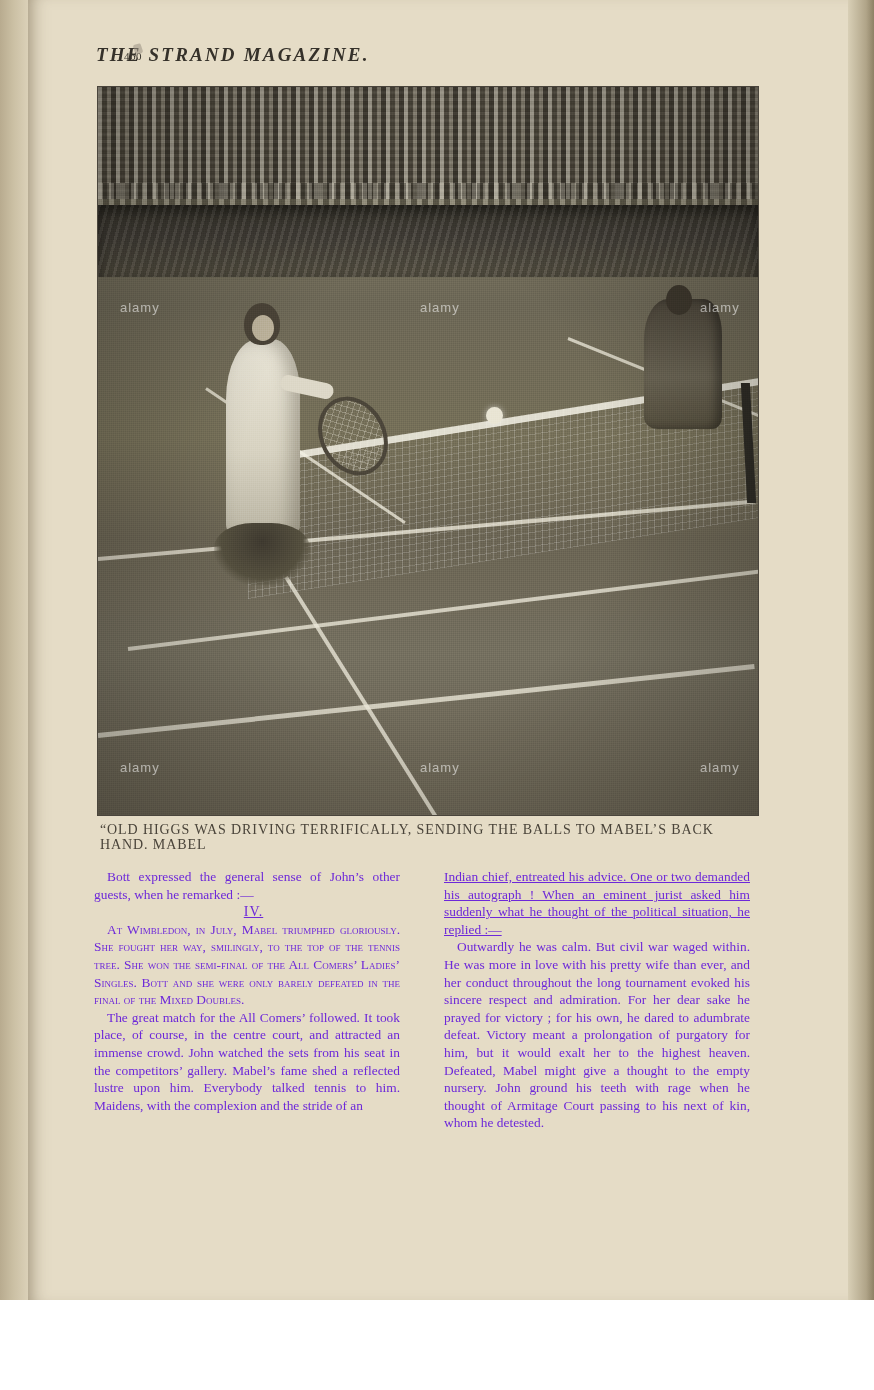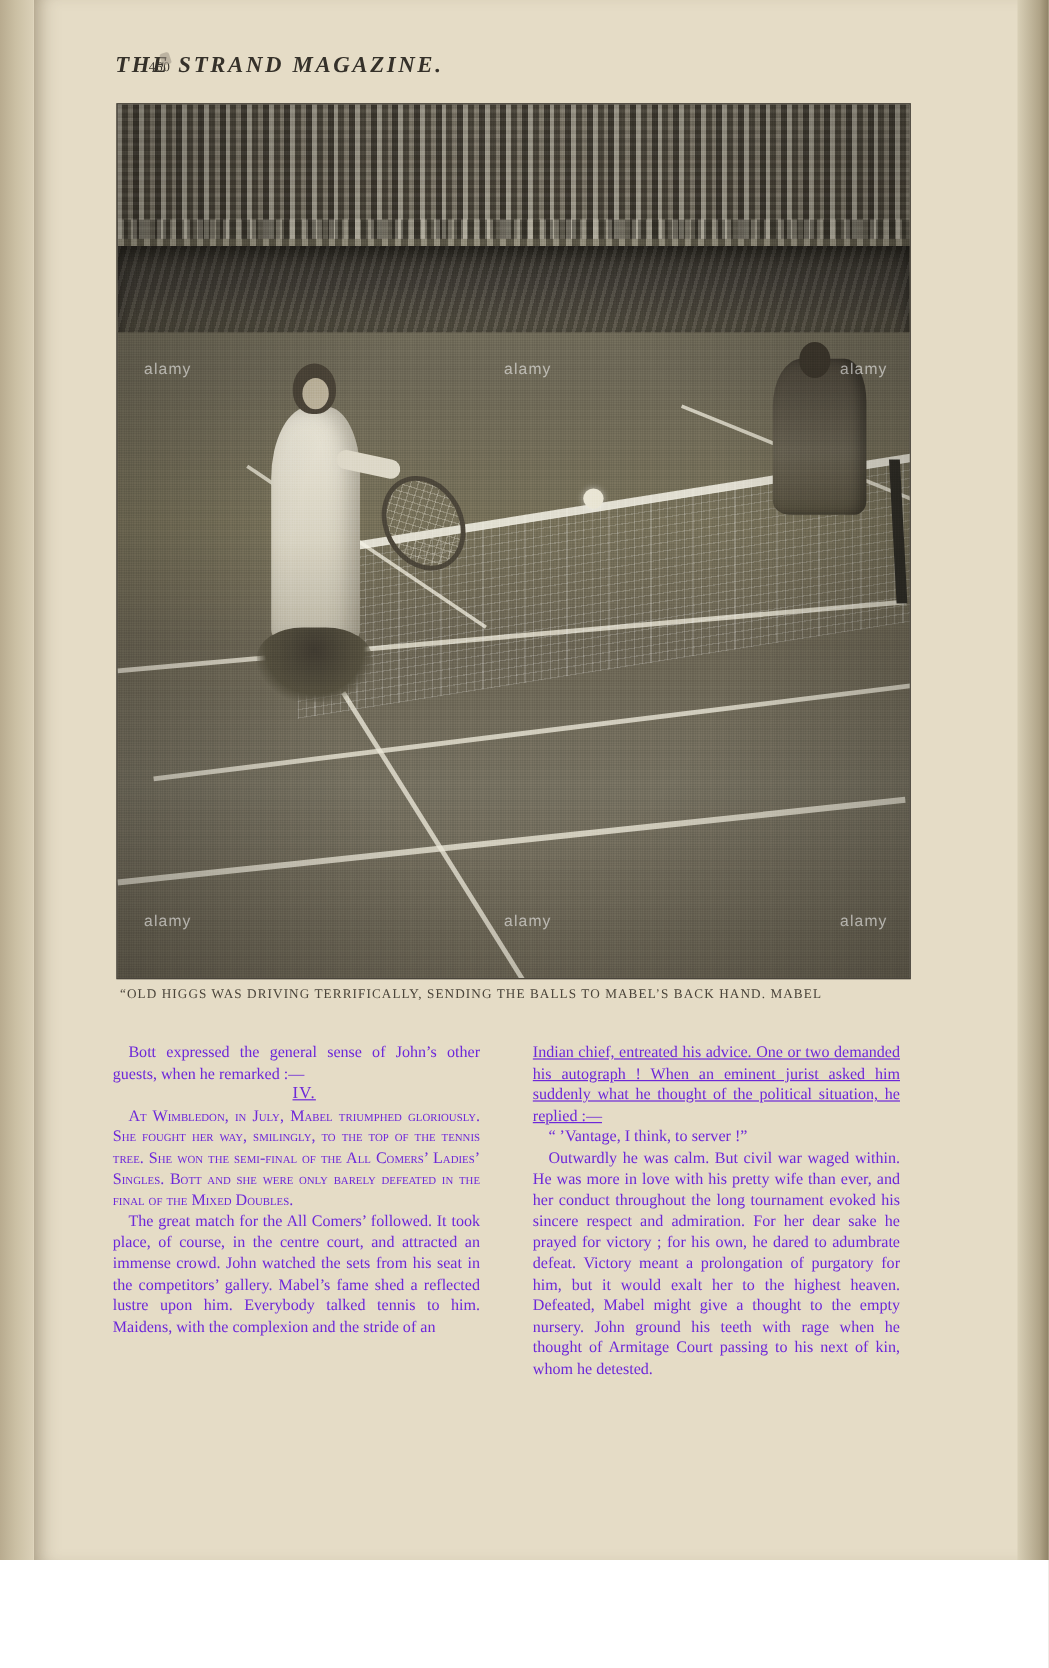--- a/index.html
+++ b/index.html
@@ -266,21 +266,21 @@
     inset: 0;
     background: radial-gradient(ellipse at 50% 55%, rgba(0,0,0,0) 40%, rgba(20,18,14,0.32) 100%);
   }
 
   
   .caption {
     position: absolute;
     left: 100px;
     top: 822px;
     width: 654px;
-    font-size: 11px;
+    font-size: 14px;
     letter-spacing: 0.9px;
     color: #4a443a;
     font-family: "Liberation Serif", serif;
     line-height: 15px;
   }
   .caption .l1 { display: block; text-align: left; }
   .caption .l2 { display: block; text-align: right; padding-right: 14px; }
 
   
   .columns {
@@ -388,21 +388,20 @@
 
   <div class="columns">
     <div class="col left">
       <p>Bott expressed the general sense of John’s other guests, when he remarked :—</p>
       <p class="sec-num">IV.</p>
       <p class="smallcaps">At Wimbledon, in July, Mabel triumphed gloriously. She fought her way, smilingly, to the top of the tennis tree. She won the semi-final of the All Comers’ Ladies’ Singles. Bott and she were only barely defeated in the final of the Mixed Doubles.</p>
       <p>The great match for the All Comers’ followed. It took place, of course, in the centre court, and attracted an immense crowd. John watched the sets from his seat in the competitors’ gallery. Mabel’s fame shed a reflected lustre upon him. Everybody talked tennis to him. Maidens, with the complexion and the stride of an</p>
     </div>
     <div class="col right">
       <p class="noindent">Indian chief, entreated his advice. One or two demanded his autograph ! When an eminent jurist asked him suddenly what he thought of the political situation, he replied :—</p>
-      <p>“ ’Vantage, I think, to server !”</p>
       <p>Outwardly he was calm. But civil war waged within. He was more in love with his pretty wife than ever, and her conduct throughout the long tournament evoked his sincere respect and admiration. For her dear sake he prayed for victory ; for his own, he dared to adumbrate defeat. Victory meant a prolongation of purgatory for him, but it would exalt her to the highest heaven. Defeated, Mabel might give a thought to the empty nursery. John ground his teeth with rage when he thought of Armitage Court passing to his next of kin, whom he detested.</p>
     </div>
   </div>
 </div>
 
 <div class="wm-bar">
   
   
   
 </div>

